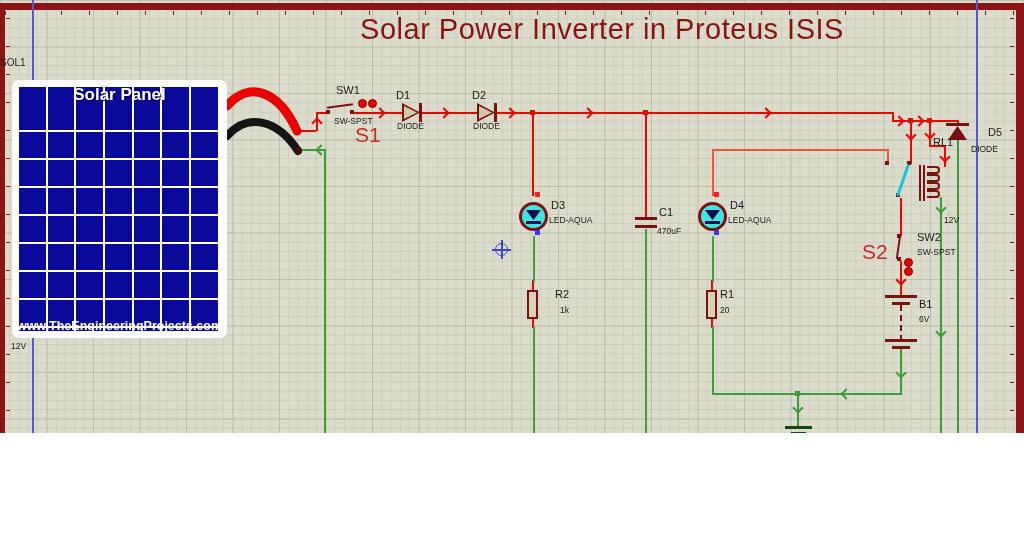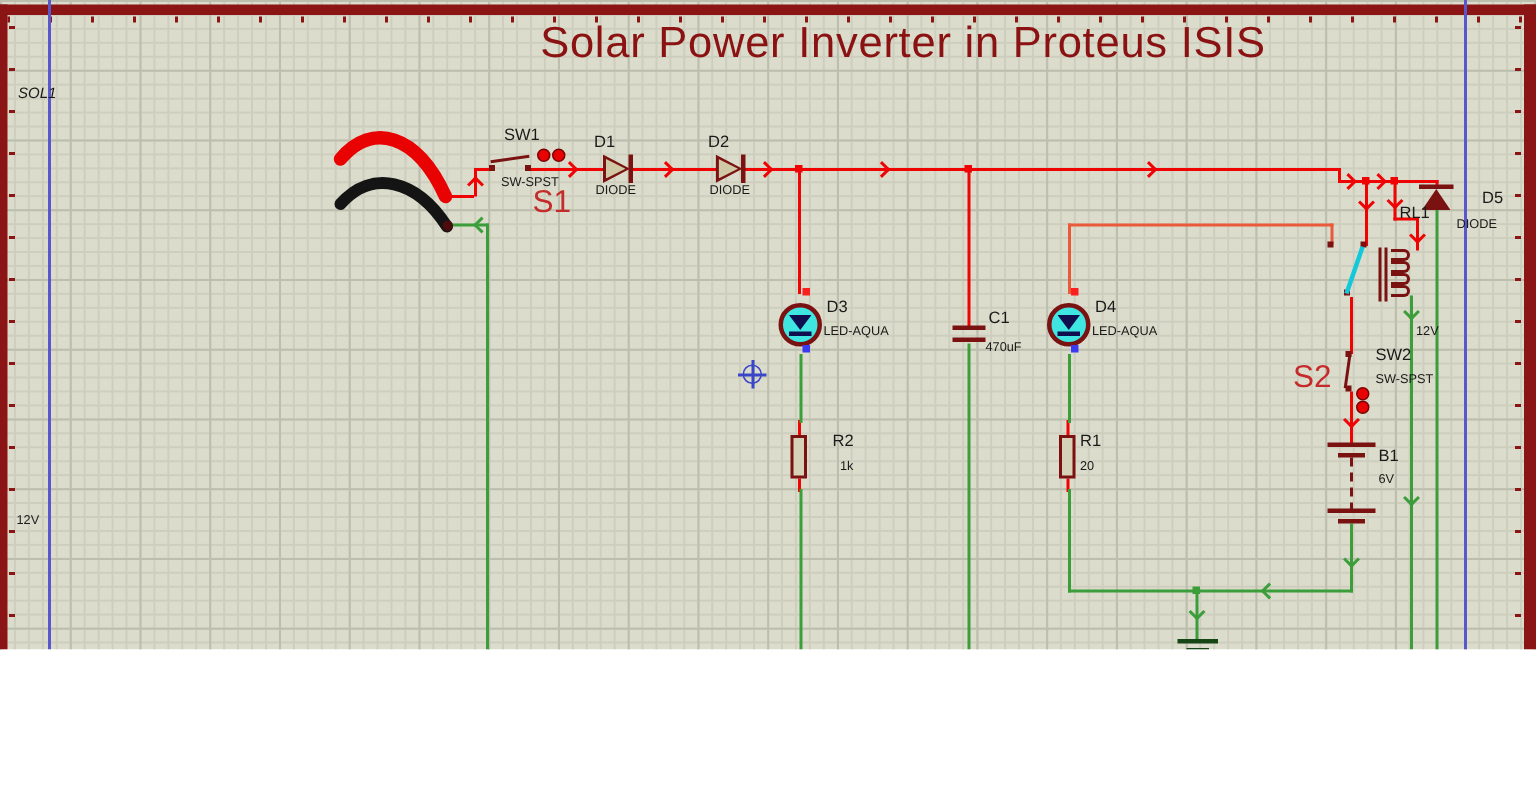--- a/index.html
+++ b/index.html
@@ -65,21 +65,26 @@
   <div class="tickh" style="left:5px;top:11px;width:1011px;"></div>
   <div class="tickh" style="left:5px;top:518px;width:1011px;"></div>
   <div class="tickv" style="left:6px;top:3px;height:520px;"></div>
   <div class="tickv" style="left:1010px;top:3px;height:520px;"></div>
 
   <div class="blueline" style="left:32px;"></div>
   <div class="blueline" style="left:976px;"></div>
 
   <div class="maintitle">Solar Power Inverter in Proteus ISIS</div>
 
-  <div class="lbl" style="left:12px;top:58px;font-size:10px;font-style:italic;">SOL1</div>
+  <div class="lbl" style="left:0;top:58px;font-size:10px;">SOL1</div>
+  <div class="panelcard">
+    <div class="panelblue"></div>
+    <div class="paneltitle">Solar Panel</div>
+    <div class="panelurl">www.TheEngineeringProjects.com</div>
+  </div>
   <div class="lbl sm" style="left:11px;top:342px;">12V</div>
 
   <svg class="abs" style="left:220px;top:80px;z-index:5;" width="90" height="80" viewBox="0 0 90 80">
     <path d="M 7,26 C 28,1 58,9 77,51" stroke="#e80202" stroke-width="9" fill="none" stroke-linecap="round"></path>
     <path d="M 7,56 C 28,32 58,40 78,71" stroke="#141414" stroke-width="8" fill="none" stroke-linecap="round"></path>
   </svg>
   <div class="abs" style="left:294px;top:128px;width:7px;height:7px;border-radius:50%;background:#e80202;z-index:6;"></div>
   <div class="abs" style="left:295px;top:147px;width:7px;height:7px;border-radius:50%;background:#4a0c0c;z-index:6;"></div>
 
   <div class="wire red h" style="left:297px;top:130px;width:19px;"></div>

